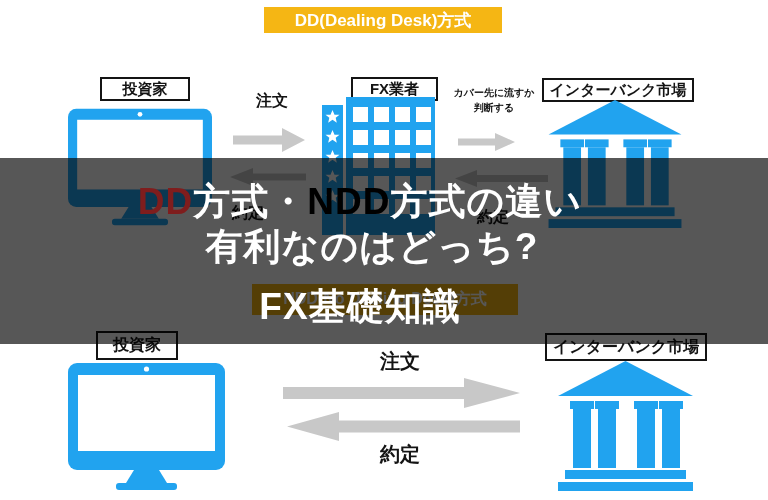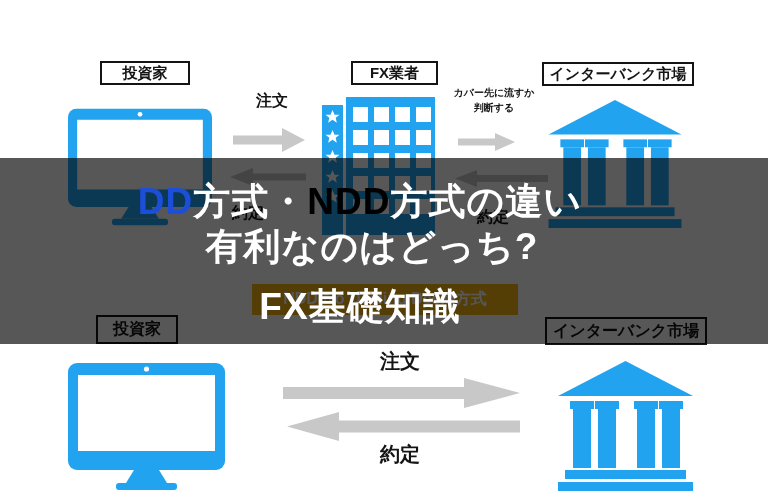--- a/index.html
+++ b/index.html
@@ -8,41 +8,42 @@
     position:relative; width:768px; height:500px; background:#ffffff;
     overflow:hidden; font-family:"Liberation Sans","DejaVu Sans",sans-serif;
   }
   .abs { position:absolute; }
   .banner {
     background:#F5B614; color:#ffffff; font-weight:bold;
     display:flex; align-items:center; justify-content:center;
   }
   .label-box {
     background:#ffffff; border:2px solid #141414; color:#141414;
-    font-weight:bold; display:flex; align-items:center; justify-content:center;
+    font-weight:bold; display:flex; align-items:center; justify-content:center;margin-top:16px;
   }
   .arrow-label { color:#141414; font-weight:bold; text-align:center; }
   .note { color:#141414; font-weight:bold; text-align:center; font-size:10px; line-height:1.5; }
   .overlay-band {
     left:0; top:158px; width:768px; height:186px;
     background:rgba(0,0,0,0.66);
   }
   .title-line {
     left:0; width:720px; text-align:center; color:#ffffff;
     font-weight:800; font-size:37px; letter-spacing:1px; white-space:nowrap;
   }
-  .c-dd  { color:#1d4ed8; }
+  .c-dd  { color:#7f1d1d; }
   .c-ndd { color:#000000; }
   svg { display:block; }
 </style>
 </head>
 <body>
 
 <div class="canvas">
 
+  <div class="abs banner" style="left:264px; top:7px; width:238px; height:26px; font-size:17px;">DD(Dealing Desk)方式</div>
 
   <div class="abs label-box" style="left:100px; top:61px; width:90px; height:24px; font-size:15px;">投資家</div>
   <div class="abs label-box" style="left:351px; top:61px; width:87px; height:24px; font-size:15px;">FX業者</div>
   <div class="abs label-box" style="left:542px; top:62px; width:152px; height:24px; font-size:15px;">インターバンク市場</div>
 
   <svg class="abs" style="left:68px; top:107px;" width="144" height="120" viewBox="0 0 157 127">
     <rect x="0" y="0" width="157" height="107" rx="9" fill="#21A3EF"></rect>
     <rect x="10" y="12" width="137" height="76" fill="#ffffff"></rect>
     <circle cx="78.5" cy="6" r="2.6" fill="#ffffff"></circle>
     <polygon points="66,107 91,107 99,120 58,120" fill="#21A3EF"></polygon>

